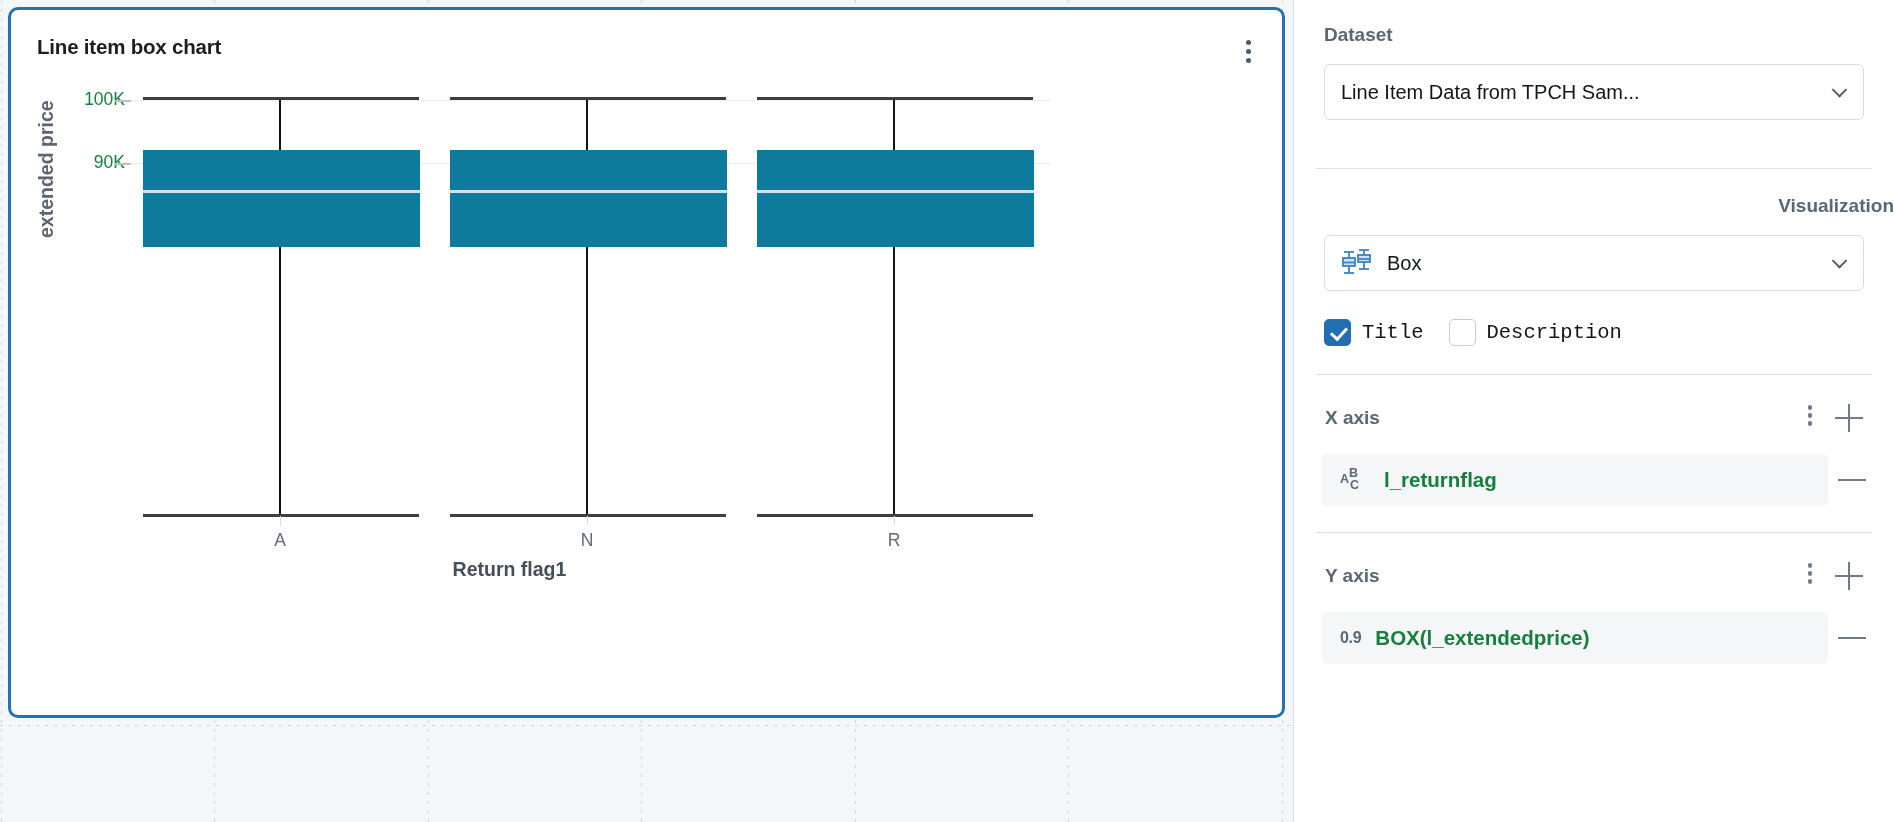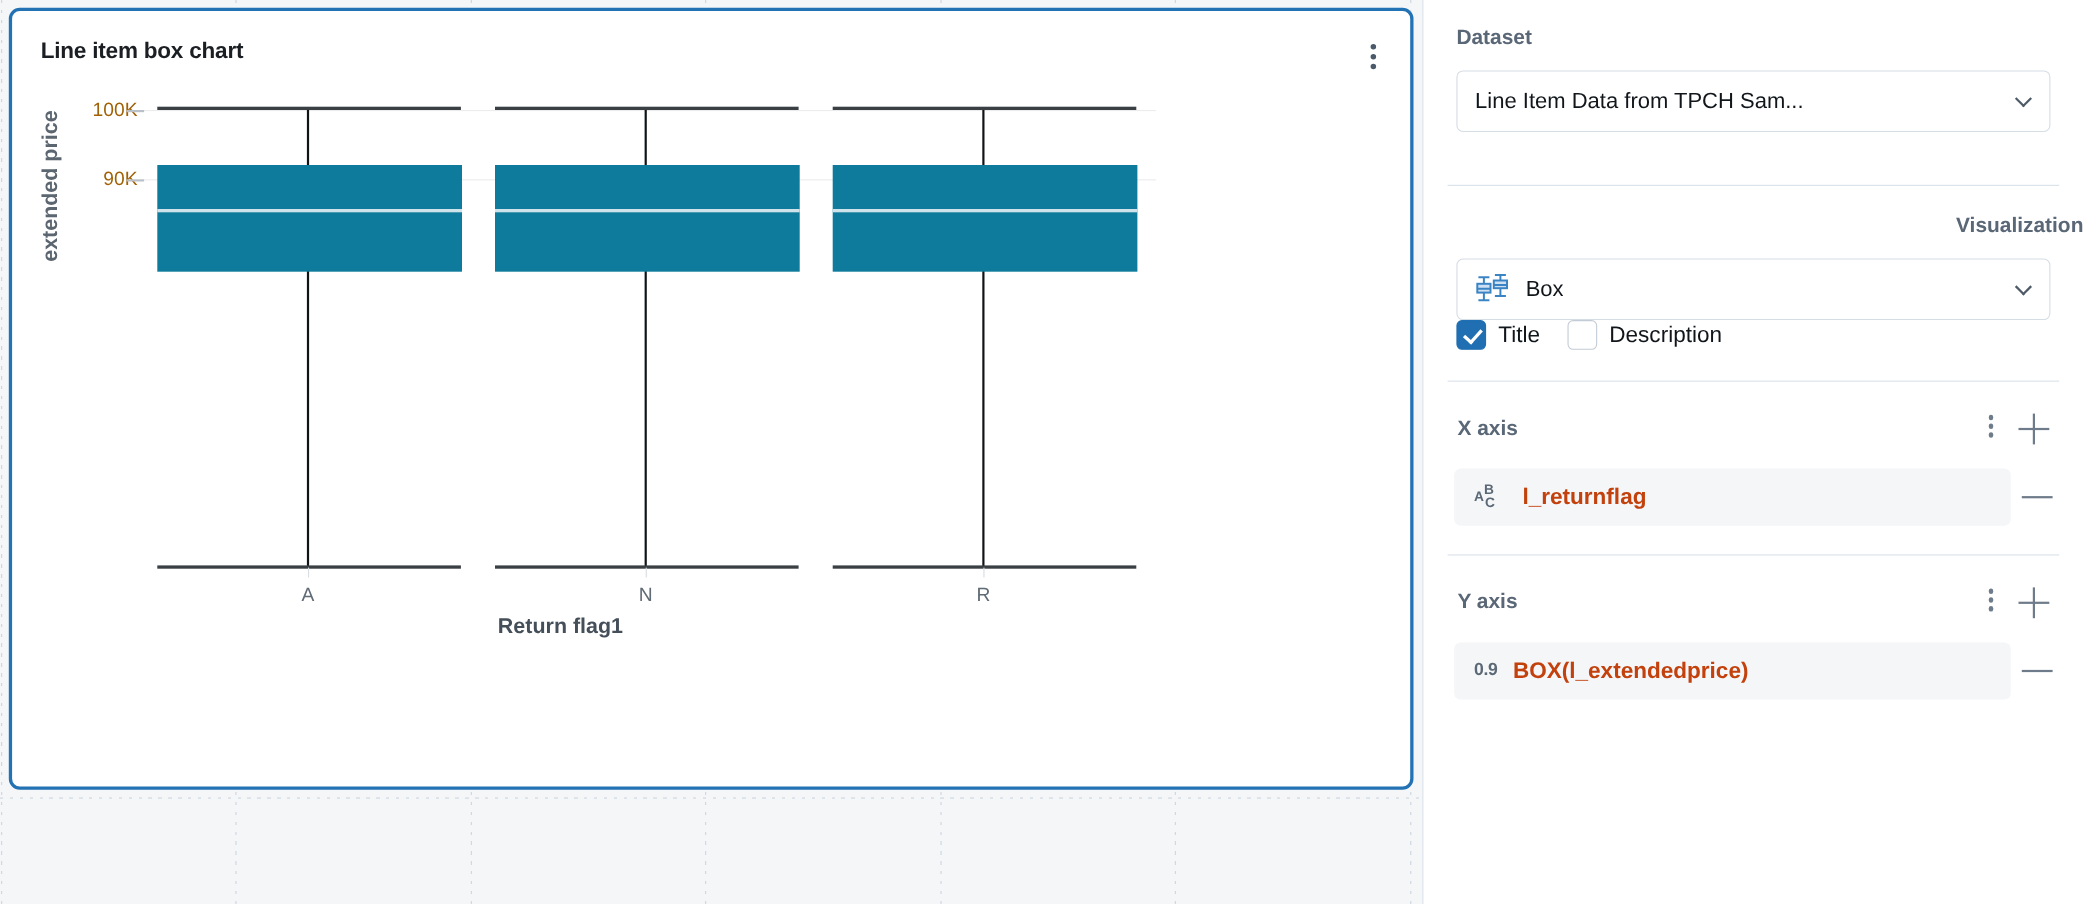--- a/index.html
+++ b/index.html
@@ -94,21 +94,21 @@
     font-size: 19.5px;
     font-weight: bold;
     color: #5c6670;
     text-align: left;
     white-space: nowrap;
   }
   .ytick-label {
     position: absolute;
     right: 0;
     font-size: 17.5px;
-    color: #a16207;
+    color: #15803d;
     text-align: right;
     width: 84px;
     white-space: nowrap;
   }
   .ytick-dash {
     position: absolute;
     width: 16px; height: 1.5px;
     background: #b9c0c7;
   }
   .gridline {
@@ -268,21 +268,21 @@
   .type-icon-num {
     flex: none;
     font-size: 16px;
     font-weight: bold;
     color: #5b6876;
     letter-spacing: -0.3px;
   }
   .field-name {
     font-size: 20.5px;
     font-weight: bold;
-    color: #c2410c;
+    color: #15803d;
     white-space: nowrap;
     overflow: hidden;
   }
   .minus {
     width: 28px; height: 28px;
     position: relative;
     flex: none;
     cursor: pointer;
   }
   .minus::before {
@@ -400,21 +400,21 @@
           <line x1="17" y1="11" x2="29" y2="11"></line>
           <line x1="23" y1="14" x2="23" y2="21"></line>
           <line x1="18" y1="21" x2="28" y2="21"></line>
         </g>
       </svg>
     </span>
     <span class="select-value">Box</span>
     <span class="chev"></span>
   </div>
 
-  <div class="cb-row" style="">
+  <div class="cb-row" style="margin-top:28px;font-family:Liberation Mono, monospace;">
     <span class="cb checked"></span>
     <span class="cb-label">Title</span>
     <span class="cb"></span>
     <span class="cb-label">Description</span>
   </div>
 
   <div class="sep" style="margin-top:28px;"></div>
 
   <div class="axis-head" style="margin-top:26px;">
     <span class="section-label">X axis</span>

